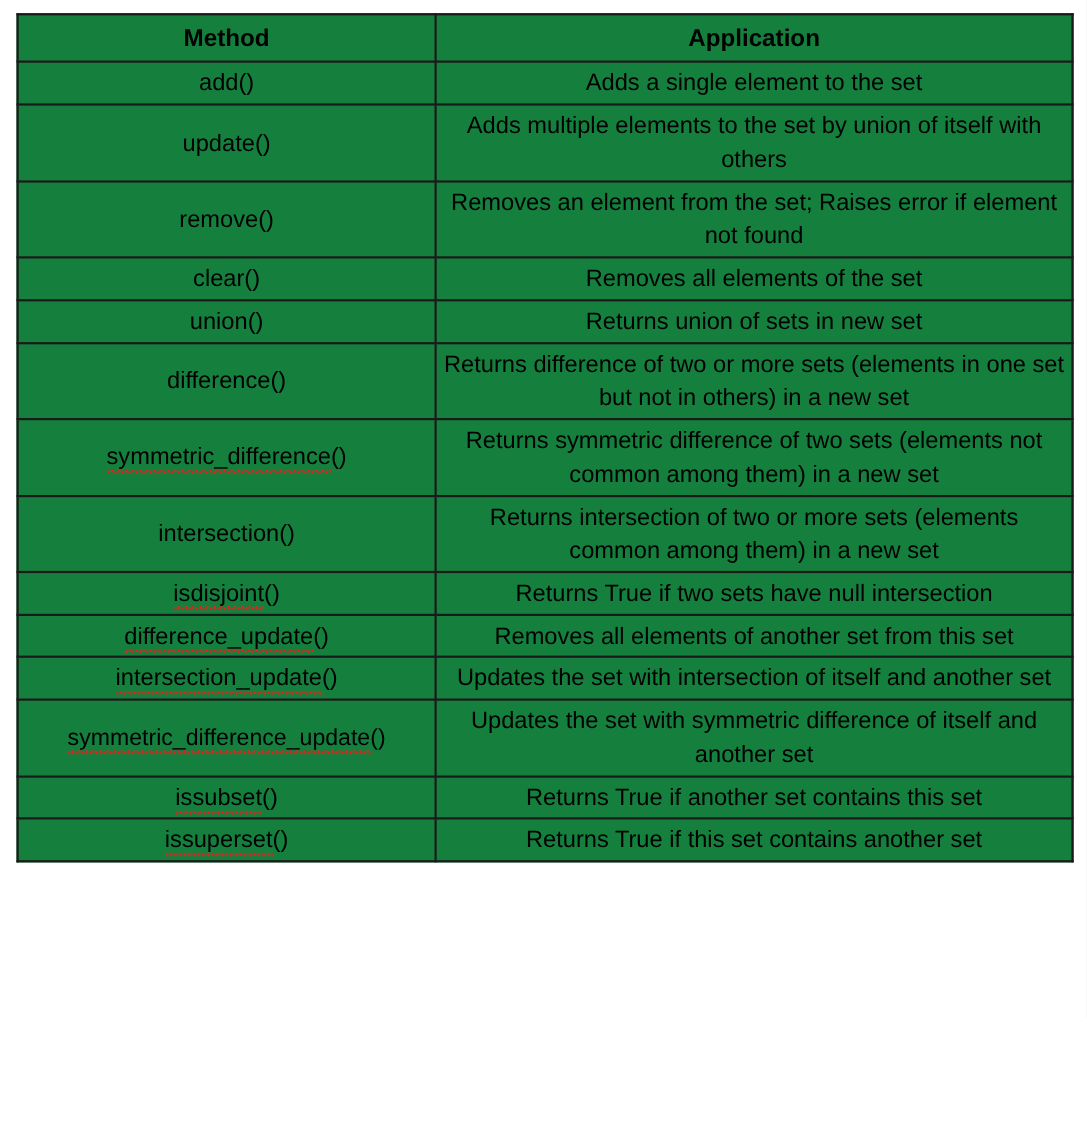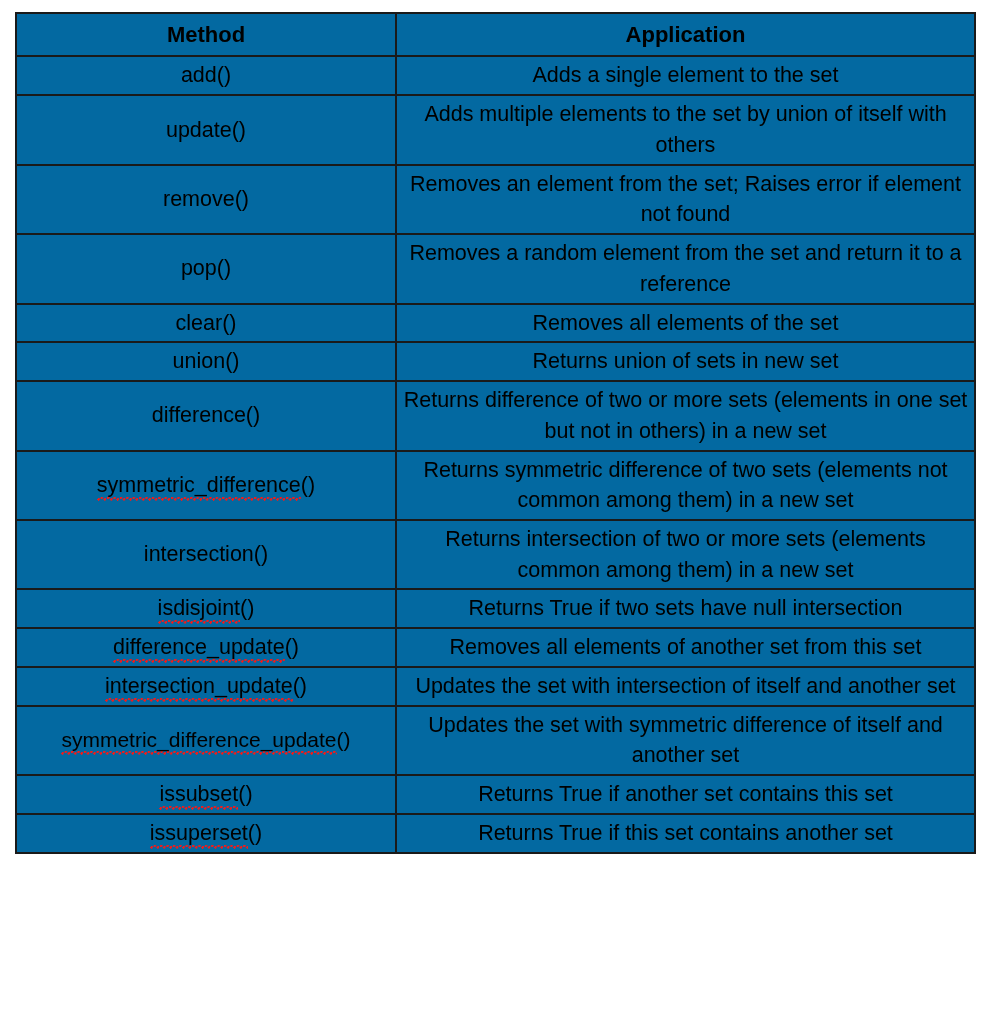--- a/index.html
+++ b/index.html
@@ -20,21 +20,21 @@
     position: absolute;
     left: 15px;
     top: 12px;
     width: 959px;
   }
 
   table.methods-table {
     border-collapse: collapse;
     width: 959px;
     table-layout: fixed;
-    background: #0369a1;
+    background: #15803d;
   }
 
   table.methods-table col.col-method { width: 380px; }
   table.methods-table col.col-application { width: 579px; }
 
   table.methods-table th,
   table.methods-table td {
     border: 2px solid #1a1a1a;
     text-align: center;
     vertical-align: middle;
@@ -97,24 +97,20 @@
         </tr>
         <tr>
           <td class="method-cell"><span>update()</span></td>
           <td><span>Adds multiple elements to the set by union of itself with others</span></td>
         </tr>
         <tr>
           <td class="method-cell"><span>remove()</span></td>
           <td><span>Removes an element from the set; Raises error if element not found</span></td>
         </tr>
         <tr>
-          <td class="method-cell"><span>pop()</span></td>
-          <td><span>Removes a random element from the set and return it to a reference</span></td>
-        </tr>
-        <tr>
           <td class="method-cell"><span>clear()</span></td>
           <td><span>Removes all elements of the set</span></td>
         </tr>
         <tr>
           <td class="method-cell"><span>union()</span></td>
           <td><span>Returns union of sets in new set</span></td>
         </tr>
         <tr>
           <td class="method-cell"><span>difference()</span></td>
           <td><span>Returns difference of two or more sets (elements in one set but not in others) in a new set</span></td>

